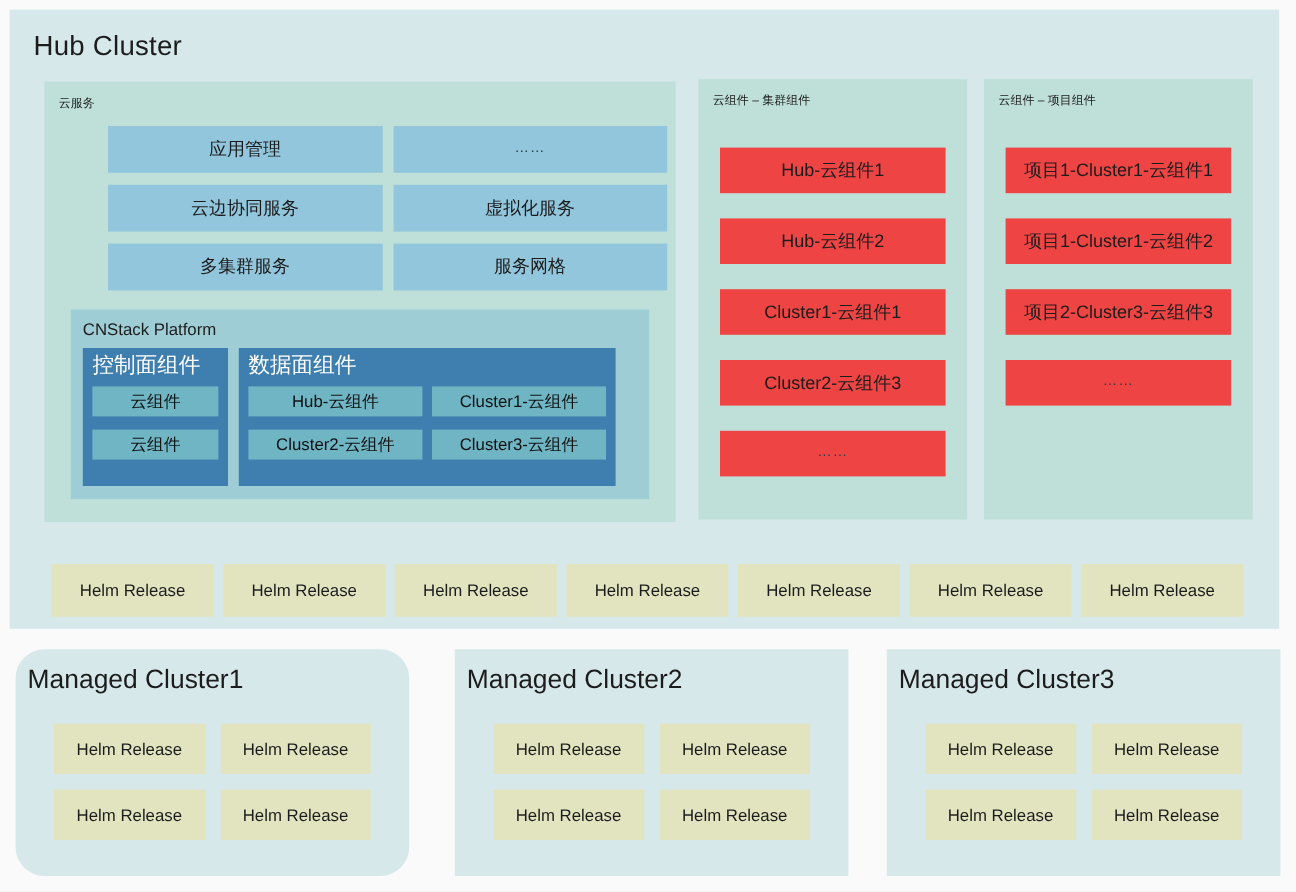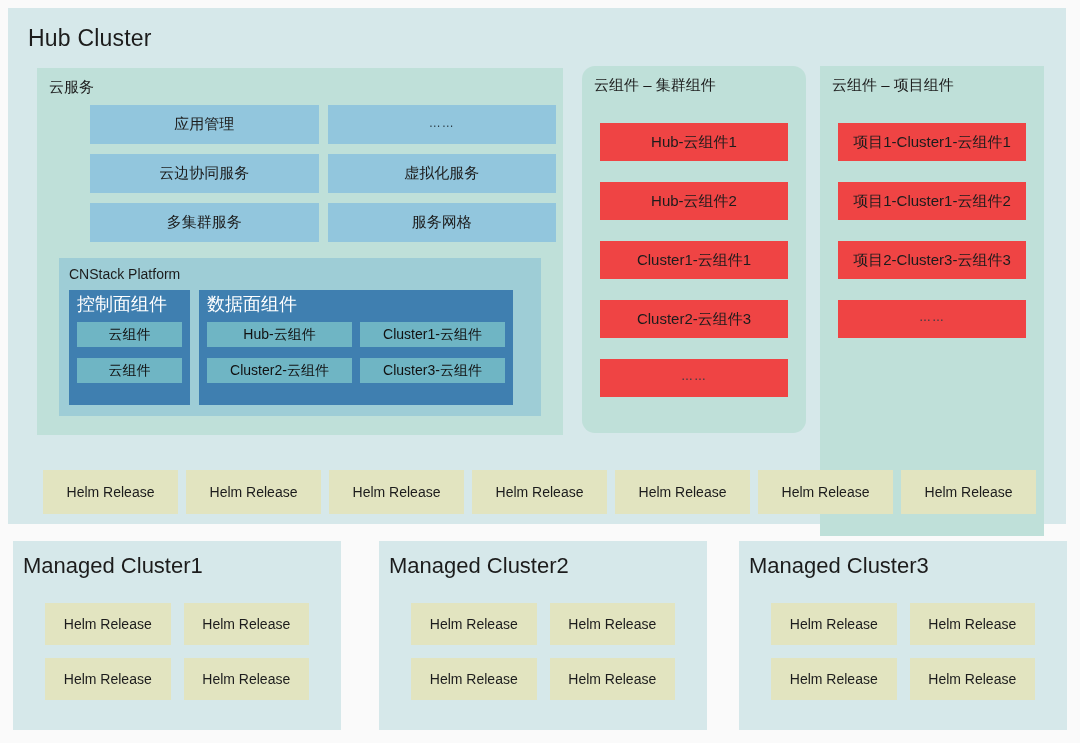--- a/index.html
+++ b/index.html
@@ -41,48 +41,47 @@
   
   .green-panel {
     position: absolute;
     background: #bfe0d9;
     box-sizing: border-box;
   }
   .panel-title {
     position: absolute;
     left: 12px;
     top: 9px;
-    font-size: 15px;
+    font-size: 10px;
     font-weight: 400;
     color: #1c1c1c;
     line-height: 20px;
     white-space: nowrap;
   }
 
   
   #cloud-services-panel {
     left: 29px;
     top: 60px;
     width: 526px;
     height: 367px;
   }
   
   #cluster-components-panel {
     left: 574px;
     top: 58px;
     width: 224px;
     height: 367px;
-    border-radius: 13px;
   }
   
   #project-components-panel {
     left: 812px;
     top: 58px;
     width: 224px;
-    height: 470px;
+    height: 367px;
   }
 
   
   .svc-grid {
     position: absolute;
     left: 53px;
     top: 37px;
     width: 466px;
   }
   .svc-row {
@@ -218,21 +217,21 @@
   }
 
   
   .managed-cluster {
     position: absolute;
     top: 541px;
     height: 189px;
     background: #d6e8ea;
     box-sizing: border-box;
   }
-  #managed-cluster-1 { left: 13px;  width: 328px; }
+  #managed-cluster-1 { left: 13px;  width: 328px; border-radius: 24px; }
   #managed-cluster-2 { left: 379px; width: 328px; }
   #managed-cluster-3 { left: 739px; width: 328px; }
 
   .mc-title {
     position: absolute;
     left: 10px;
     top: 11px;
     font-size: 22px;
     font-weight: 400;
     color: #1c1c1c;

